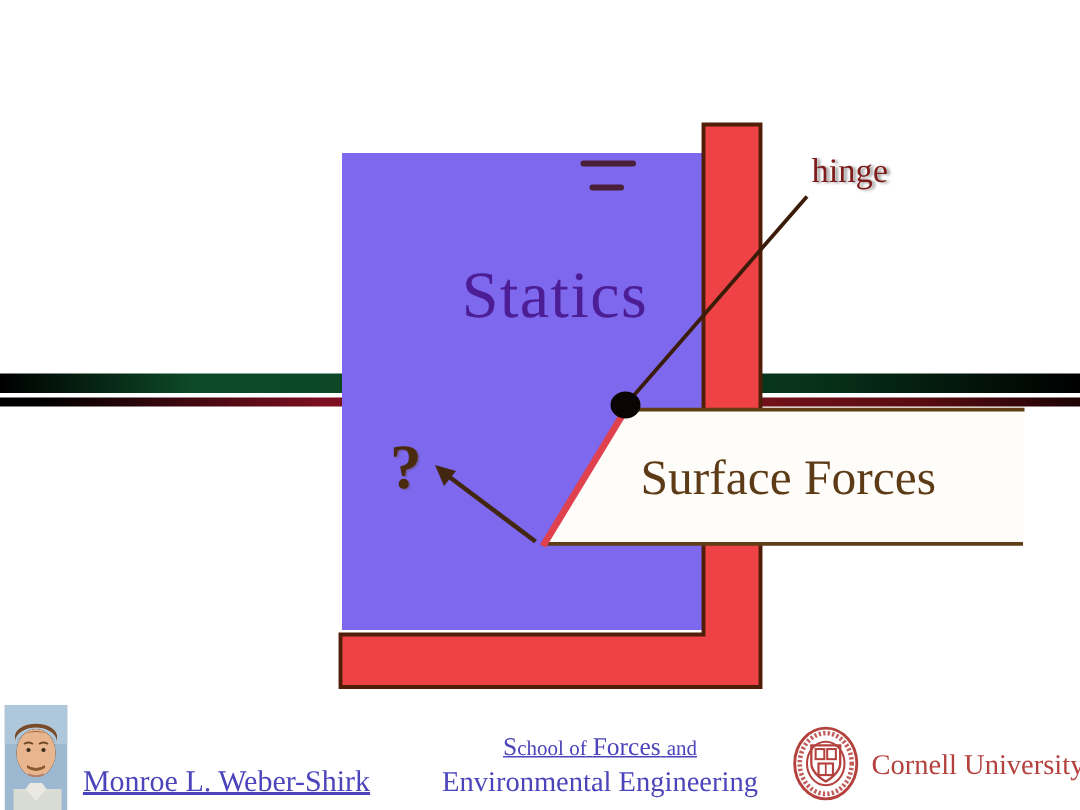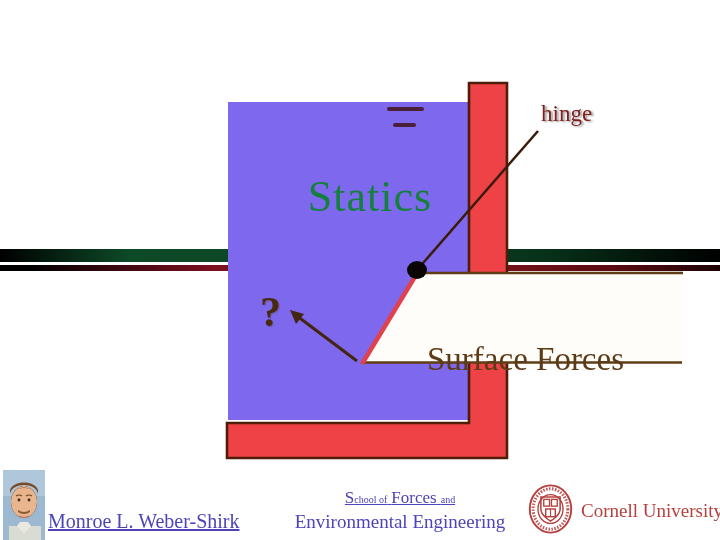--- a/index.html
+++ b/index.html
@@ -13,38 +13,38 @@
   #stripe-red{left:0;top:265px;width:720px;height:6px;
     background:linear-gradient(to right,#000 0%,#000 4%,#7d1020 30%,#8c1622 55%,#5a0c12 85%,#1d0305 100%);}
 
   
   #water{left:228px;top:102px;width:240px;height:318px;background:#7d68ee;}
   .wmark{position:absolute;background:#4a1f38;border-radius:2px;}
   #wmark1{left:387px;top:107px;width:37px;height:4px;}
   #wmark2{left:393px;top:123px;width:23px;height:4px;}
 
   #title-statics{left:290px;top:171px;width:160px;text-align:center;
-    font-size:44px;color:#15803d;letter-spacing:1px;}
+    font-size:44px;color:#4c1d95;letter-spacing:1px;}
 
   #overlay-svg{left:0;top:0;width:720px;height:540px;pointer-events:none;}
 
-  #banner-label{left:427px;top:301px;width:220px;font-size:33px;color:#5d3b16;white-space:nowrap;margin-top:40px;}
+  #banner-label{left:427px;top:301px;width:220px;font-size:33px;color:#5d3b16;white-space:nowrap;}
   #hinge-label{left:541px;top:101px;font-size:23px;color:#7f1d1d;
     text-shadow:2px 1px 2px rgba(120,120,120,.75);}
   #question-label{left:260px;top:288px;font-size:42px;font-weight:bold;color:#4a2a0e;
     text-shadow:1px 1px 1px rgba(90,60,30,.4);}
 
   
   #author-photo{left:3px;top:470px;width:42px;height:70px;}
-  #author-name{left:48px;top:510px;width:206px;text-align:left;font-size:20px;
+  #author-name{left:48px;top:510px;width:206px;text-align:center;font-size:20px;
     color:#4b44ba;text-decoration:underline;}
   #school-block{left:278px;top:487px;width:244px;text-align:center;color:#4b44ba;}
   #school-line1{text-decoration:underline;line-height:21px;}
   .sc-big{font-size:17px;}
-  .sc-small{font-size:10px;}
+  .sc-small{font-size:14px;}
   #school-line2{font-size:19px;line-height:24px;}
   #cornell-seal{left:527px;top:483px;width:47px;height:52px;}
   #cornell-name{left:581px;top:500px;font-size:19px;color:#b5413e;white-space:nowrap;}
 </style>
 </head>
 <body>
 
 <div id="stage">
 
   <div class="abs" id="stripe-green"></div>

